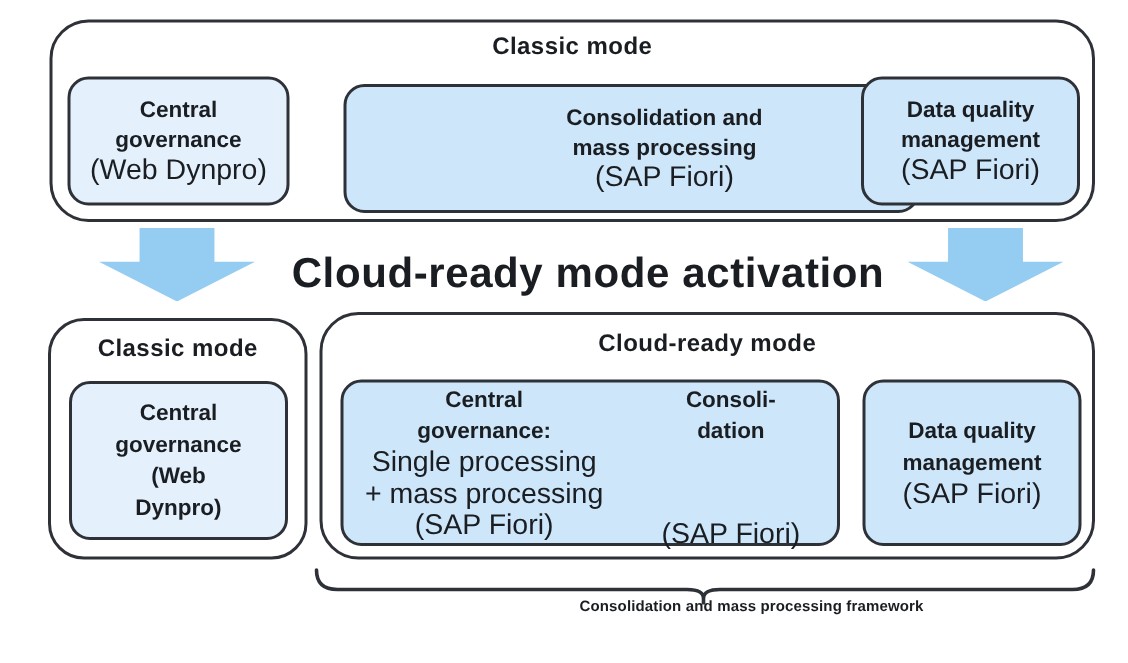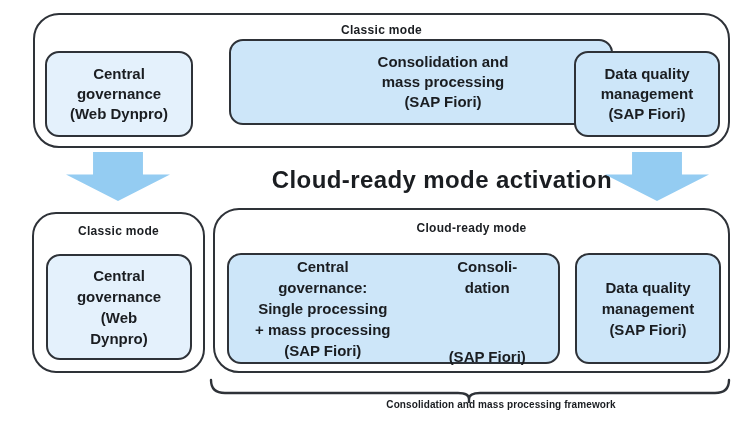--- a/index.html
+++ b/index.html
@@ -17,21 +17,21 @@
     background: #ffffff;
     border: 2.4px solid #2e3238;
     border-radius: 26px;
     box-sizing: border-box;
   }
   .section-title {
     position: absolute;
     left: 0; right: 0;
     text-align: center;
     font-weight: bold;
-    font-size: 12px;
+    font-size: 16px;
     letter-spacing: 0.3px;
     white-space: pre-line;
   }
   .inner-box {
     position: absolute;
     border: 2px solid #2e3238;
     border-radius: 14px;
     box-sizing: border-box;
     display: flex;
     flex-direction: column;
@@ -41,40 +41,40 @@
   }
   .fill-light  { background: #e4f1fc; }
   .fill-medium { background: #cde6f9; }
   .box-title {
     font-weight: bold;
     font-size: 15px;
     line-height: 20px;
     white-space: pre-line;
   }
   .box-sub {
-    font-weight: bold;
-    font-size: 15px;
+    font-weight: normal;
+    font-size: 19px;
     line-height: 20px;
     white-space: pre-line;
   }
   .lh21 .box-title, .lh21 .box-sub { line-height: 21px; }
   .arrow {
     position: absolute;
     width: 104px;
     height: 49px;
     background: #94ccf2;
     clip-path: polygon(26% 0, 74% 0, 74% 46%, 100% 46%, 50% 100%, 0 46%, 26% 46%);
   }
   .transition-label {
     position: absolute;
     left: 172px; top: 166px;
     width: 440px;
-    text-align: right;
+    text-align: center;
     font-weight: bold;
-    font-size: 24px;
+    font-size: 28px;
     letter-spacing: 0.4px;
   }
   .combined {
     flex-direction: row;
     align-items: stretch;
     justify-content: flex-start;
     padding: 2px 0;
   }
   .combined .col {
     display: flex;
@@ -103,21 +103,21 @@
 
   <div class="outer-box" style="left:33px; top:13px; width:697px; height:135px;">
     <div class="section-title" style="top:8px;">Classic mode</div>
 
     <div class="inner-box fill-light" style="left:10px; top:36px; width:148px; height:86px;">
       <div class="box-title">Central
 governance</div>
       <div class="box-sub">(Web Dynpro)</div>
     </div>
 
-    <div class="inner-box fill-medium" style="left:194px; top:24px; width:384px; height:86px;padding-left:44px;">
+    <div class="inner-box fill-medium" style="left:194px; top:41px; width:384px; height:86px;padding-left:44px;">
       <div class="box-title">Consolidation and
 mass processing</div>
       <div class="box-sub">(SAP Fiori)</div>
     </div>
 
     <div class="inner-box fill-medium" style="left:539px; top:36px; width:146px; height:86px;">
       <div class="box-title">Data quality
 management</div>
       <div class="box-sub">(SAP Fiori)</div>
     </div>

